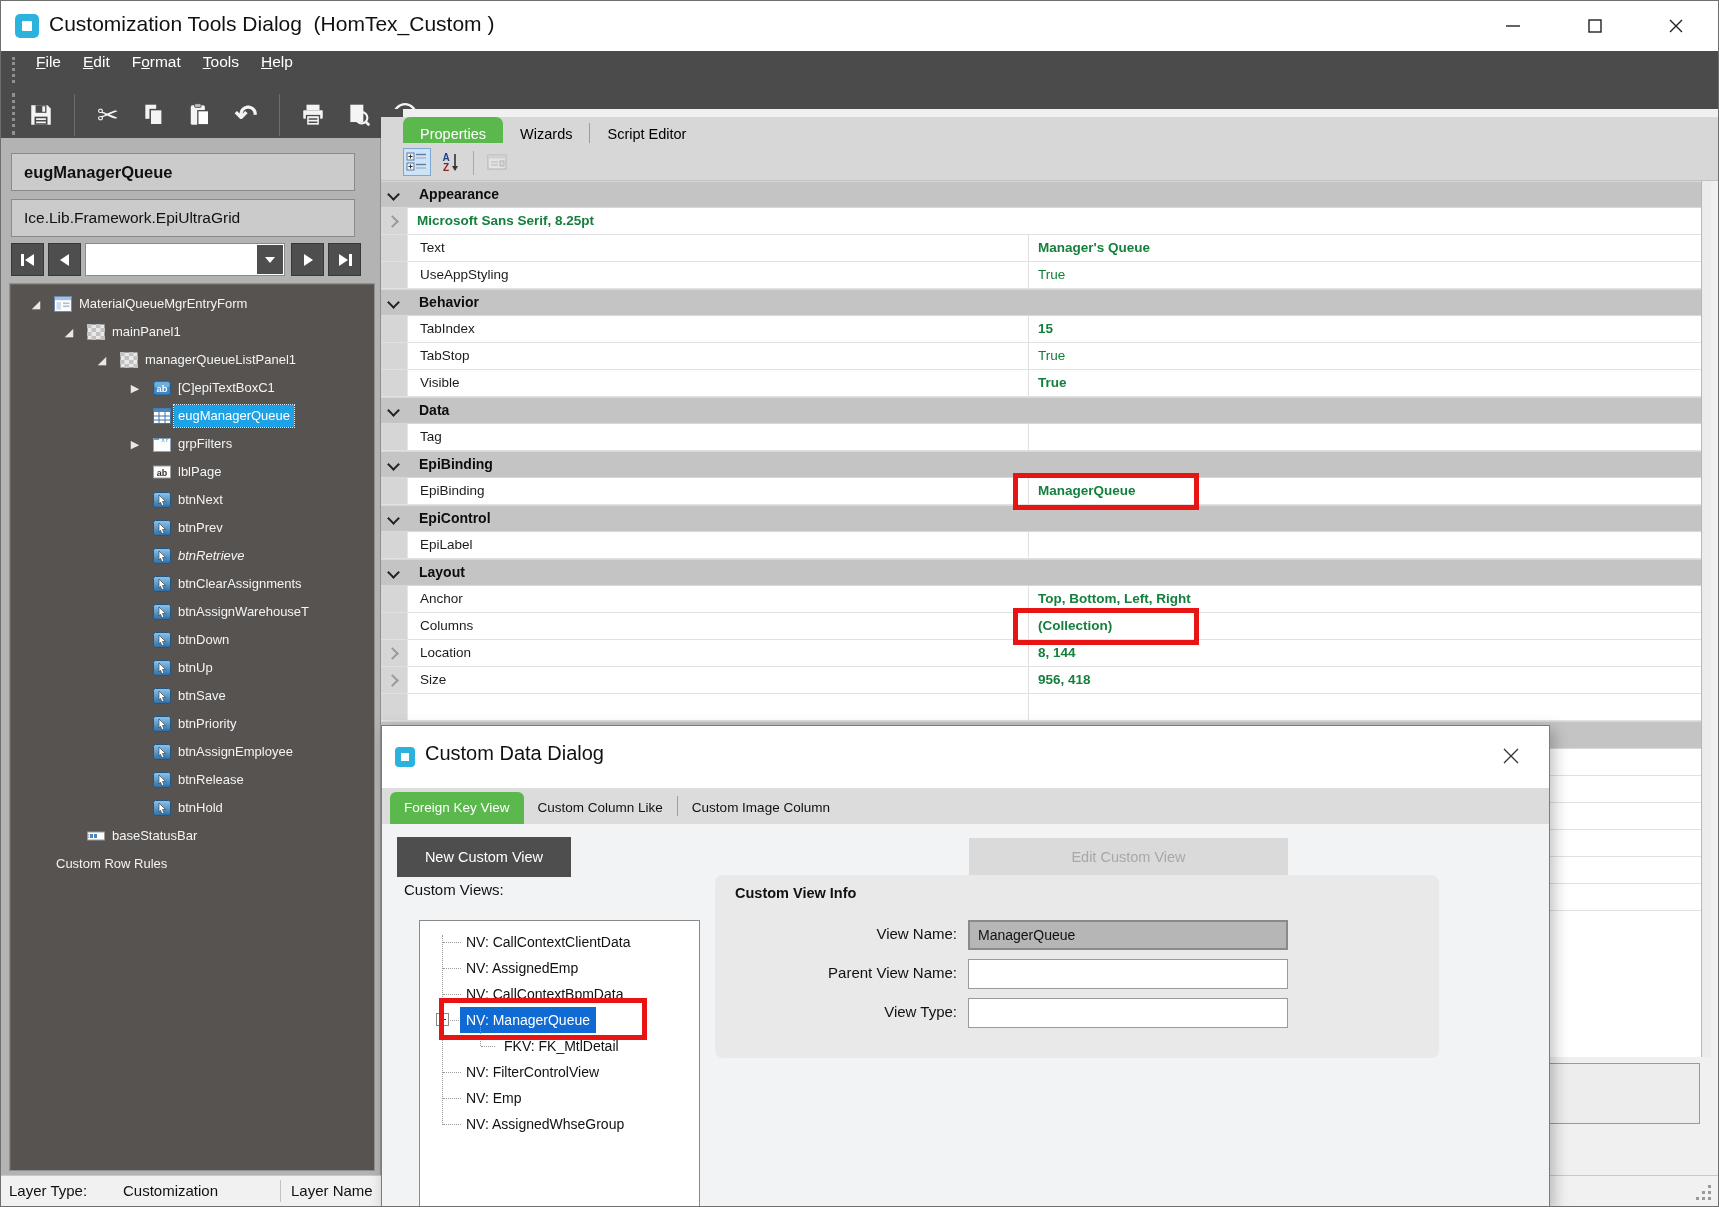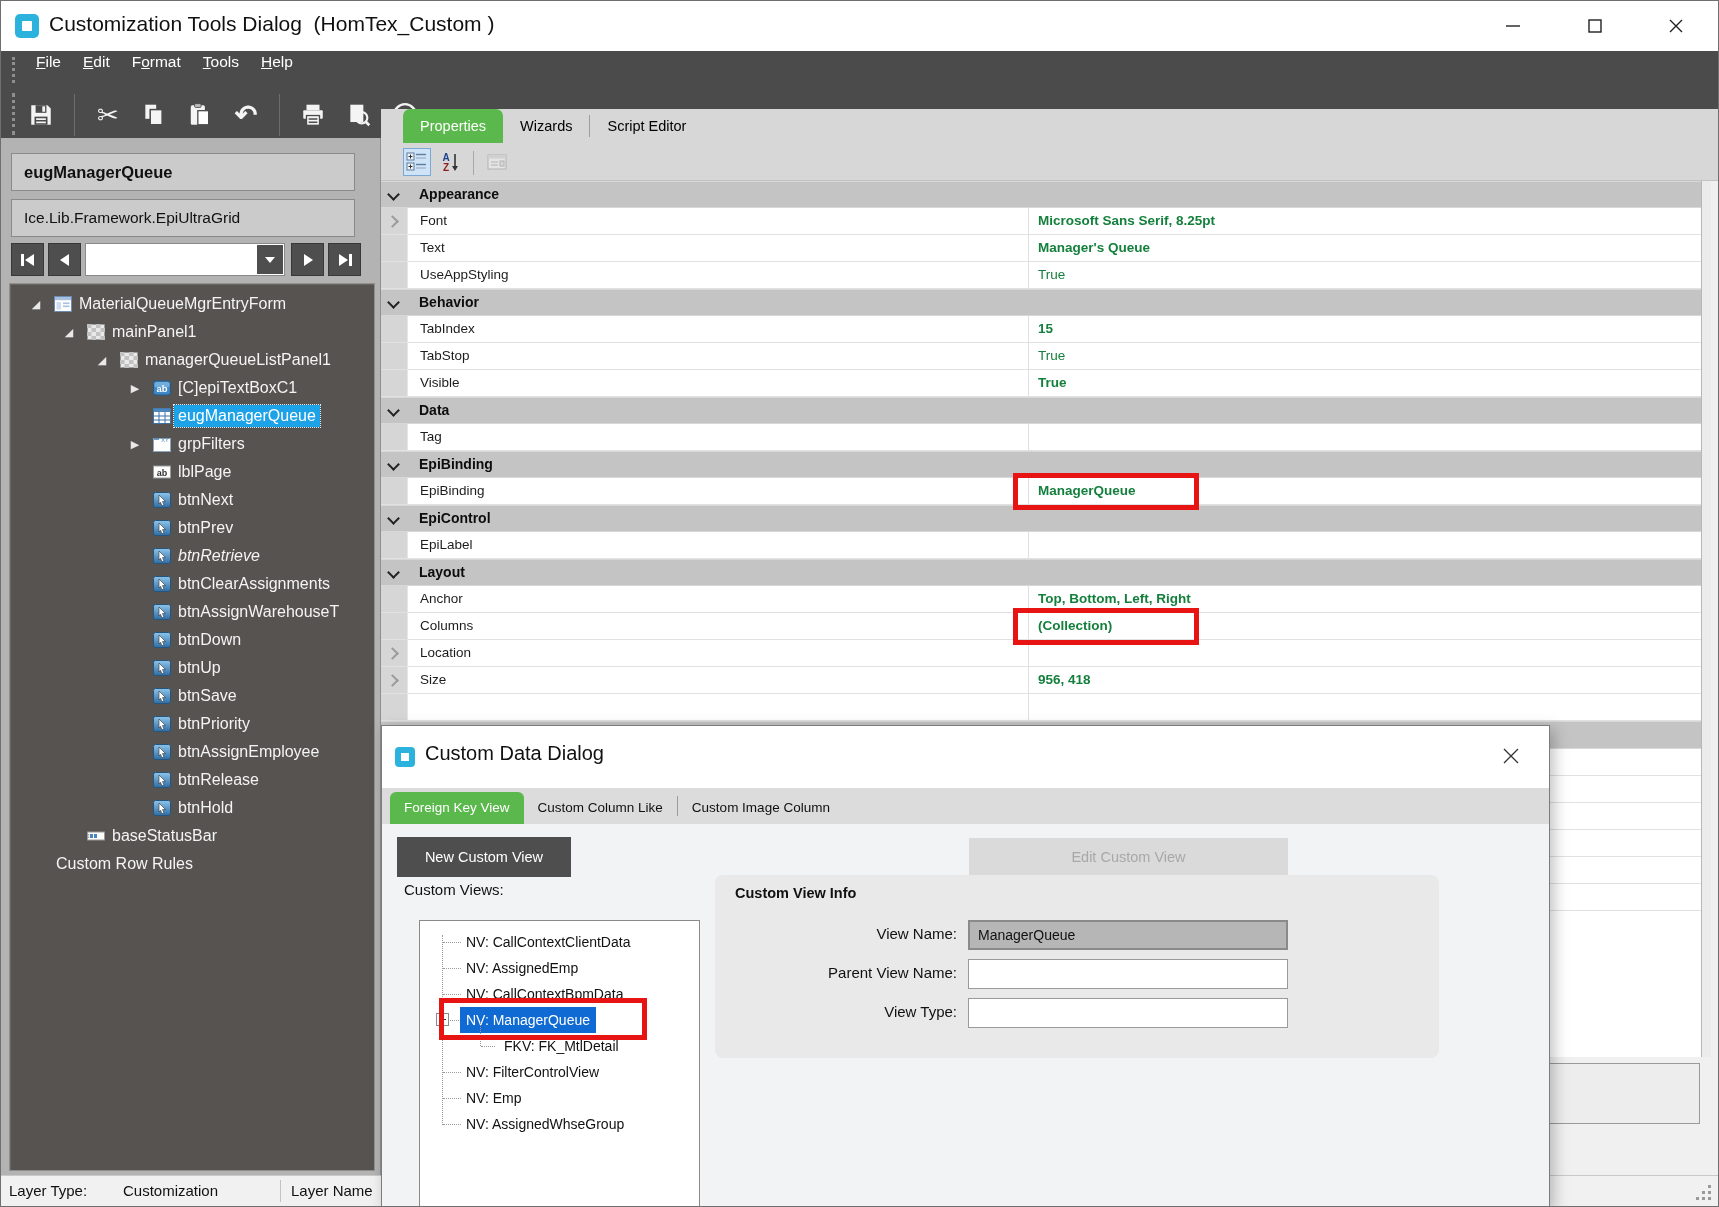--- a/index.html
+++ b/index.html
@@ -21,26 +21,26 @@
   .tglyph{color:#f4f4f4;font-size:24px;line-height:1;}
   
   .left-panel{position:absolute;left:0;top:137px;width:380px;height:1039px;background:#b3b3b3;border-right:1px solid #8f8f8f;z-index:3;box-sizing:border-box;}
   .lp-box{position:absolute;left:10px;width:344px;height:38px;background:#cbcbcb;border:1px solid #8a8a8a;display:flex;align-items:center;padding:0 12px;box-sizing:border-box;color:#111;white-space:nowrap;overflow:hidden;}
   .navbtn{position:absolute;top:105px;width:33px;height:33px;background:#4e4e4e;border:1px solid #383838;display:flex;align-items:center;justify-content:center;box-sizing:border-box;}
   .navcombo{position:absolute;left:84px;top:105px;width:200px;height:33px;background:#fff;border:1px solid #8a8a8a;box-sizing:border-box;}
   .navdd{position:absolute;right:1px;top:1px;width:26px;height:29px;background:#4e4e4e;display:flex;align-items:center;justify-content:center;}
   .treebox{position:absolute;left:8px;top:145px;width:366px;height:888px;background:#575350;border:1px solid #8f8f8f;box-shadow:inset 1px 1px 0 #6a6661;overflow:hidden;box-sizing:border-box;}
   .texp{position:absolute;width:16px;height:28px;line-height:28px;font-size:11px;color:#e8e8e8;text-align:center;}
   .ticon{position:absolute;width:18px;height:16px;}
-  .tlabel{position:absolute;height:22px;line-height:22px;padding:0 4px;color:#f4f4f4;font-size:16px;white-space:nowrap;}
+  .tlabel{position:absolute;height:22px;line-height:22px;padding:0 4px;color:#f4f4f4;font-size:13px;white-space:nowrap;}
   .tlabel.sel{background:var(--cyan);color:#fff;outline:1px dotted #d5ecfb;}
   
   .right-area{position:absolute;left:380px;top:108px;width:1339px;height:1068px;background:#f0f0f0;z-index:2;}
   .corner-dark{position:absolute;left:0;top:0;width:22px;height:34px;background:#4b4b4b;}
-  .tabstrip{position:absolute;left:0;top:0;width:100%;height:34px;background:#d7d7d7;display:flex;align-items:flex-end;padding-left:22px;box-sizing:border-box;}
+  .tabstrip{position:absolute;left:0;top:8px;width:100%;height:34px;background:#d7d7d7;display:flex;align-items:flex-end;padding-left:22px;box-sizing:border-box;}
   .tab{height:34px;line-height:34px;padding:0 17px;font-size:14.5px;color:#000000;}
   .tab.active{background:var(--green);color:#fff;border-radius:7px 7px 0 0;}
   .tabdiv{width:1px;height:22px;background:#9d9d9d;align-self:center;}
   .propbar{position:absolute;left:0;top:34px;width:100%;height:38px;background:#d7d7d7;border-bottom:1px solid #c2c2c2;box-sizing:border-box;}
   .pbico{position:absolute;top:5px;width:28px;height:28px;display:flex;align-items:center;justify-content:center;box-sizing:border-box;}
   .pbico.selbg{background:#cfe3f7;border:1px solid #7ca8d8;}
   .pbsep{position:absolute;top:8px;width:1px;height:24px;background:#a8a8a8;}
   .grid{position:absolute;left:0;top:72px;width:1320px;height:876px;background:#fff;overflow:hidden;}
   .grow{display:flex;height:27px;box-sizing:border-box;}
   .grow.property{border-bottom:1px solid #e1e1e1;background:#fff;}
@@ -456,21 +456,20 @@
         <div class="grow category">
           <div class="gut cat">
             <div class="chev open"></div>
           </div>
           <div class="cname">Appearance</div>
         </div>
         <div class="grow property">
           <div class="gut">
             <div class="chev closed"></div>
           </div>
-          <div class="pname">Font</div>
           <div class="pval bold">Microsoft Sans Serif, 8.25pt</div>
         </div>
         <div class="grow property">
           <div class="gut"></div>
           <div class="pname">Text</div>
           <div class="pval bold">Manager's Queue</div>
         </div>
         <div class="grow property">
           <div class="gut"></div>
           <div class="pname">UseAppStyling</div>
@@ -544,20 +543,21 @@
         <div class="grow property">
           <div class="gut"></div>
           <div class="pname">Columns</div>
           <div class="pval bold">(Collection)</div>
         </div>
         <div class="grow property">
           <div class="gut">
             <div class="chev closed"></div>
           </div>
           <div class="pname">Location</div>
+          <div class="pval bold">8, 144</div>
         </div>
         <div class="grow property">
           <div class="gut">
             <div class="chev closed"></div>
           </div>
           <div class="pname">Size</div>
           <div class="pval bold">956, 418</div>
         </div>
         <div class="grow property">
           <div class="gut"></div>

